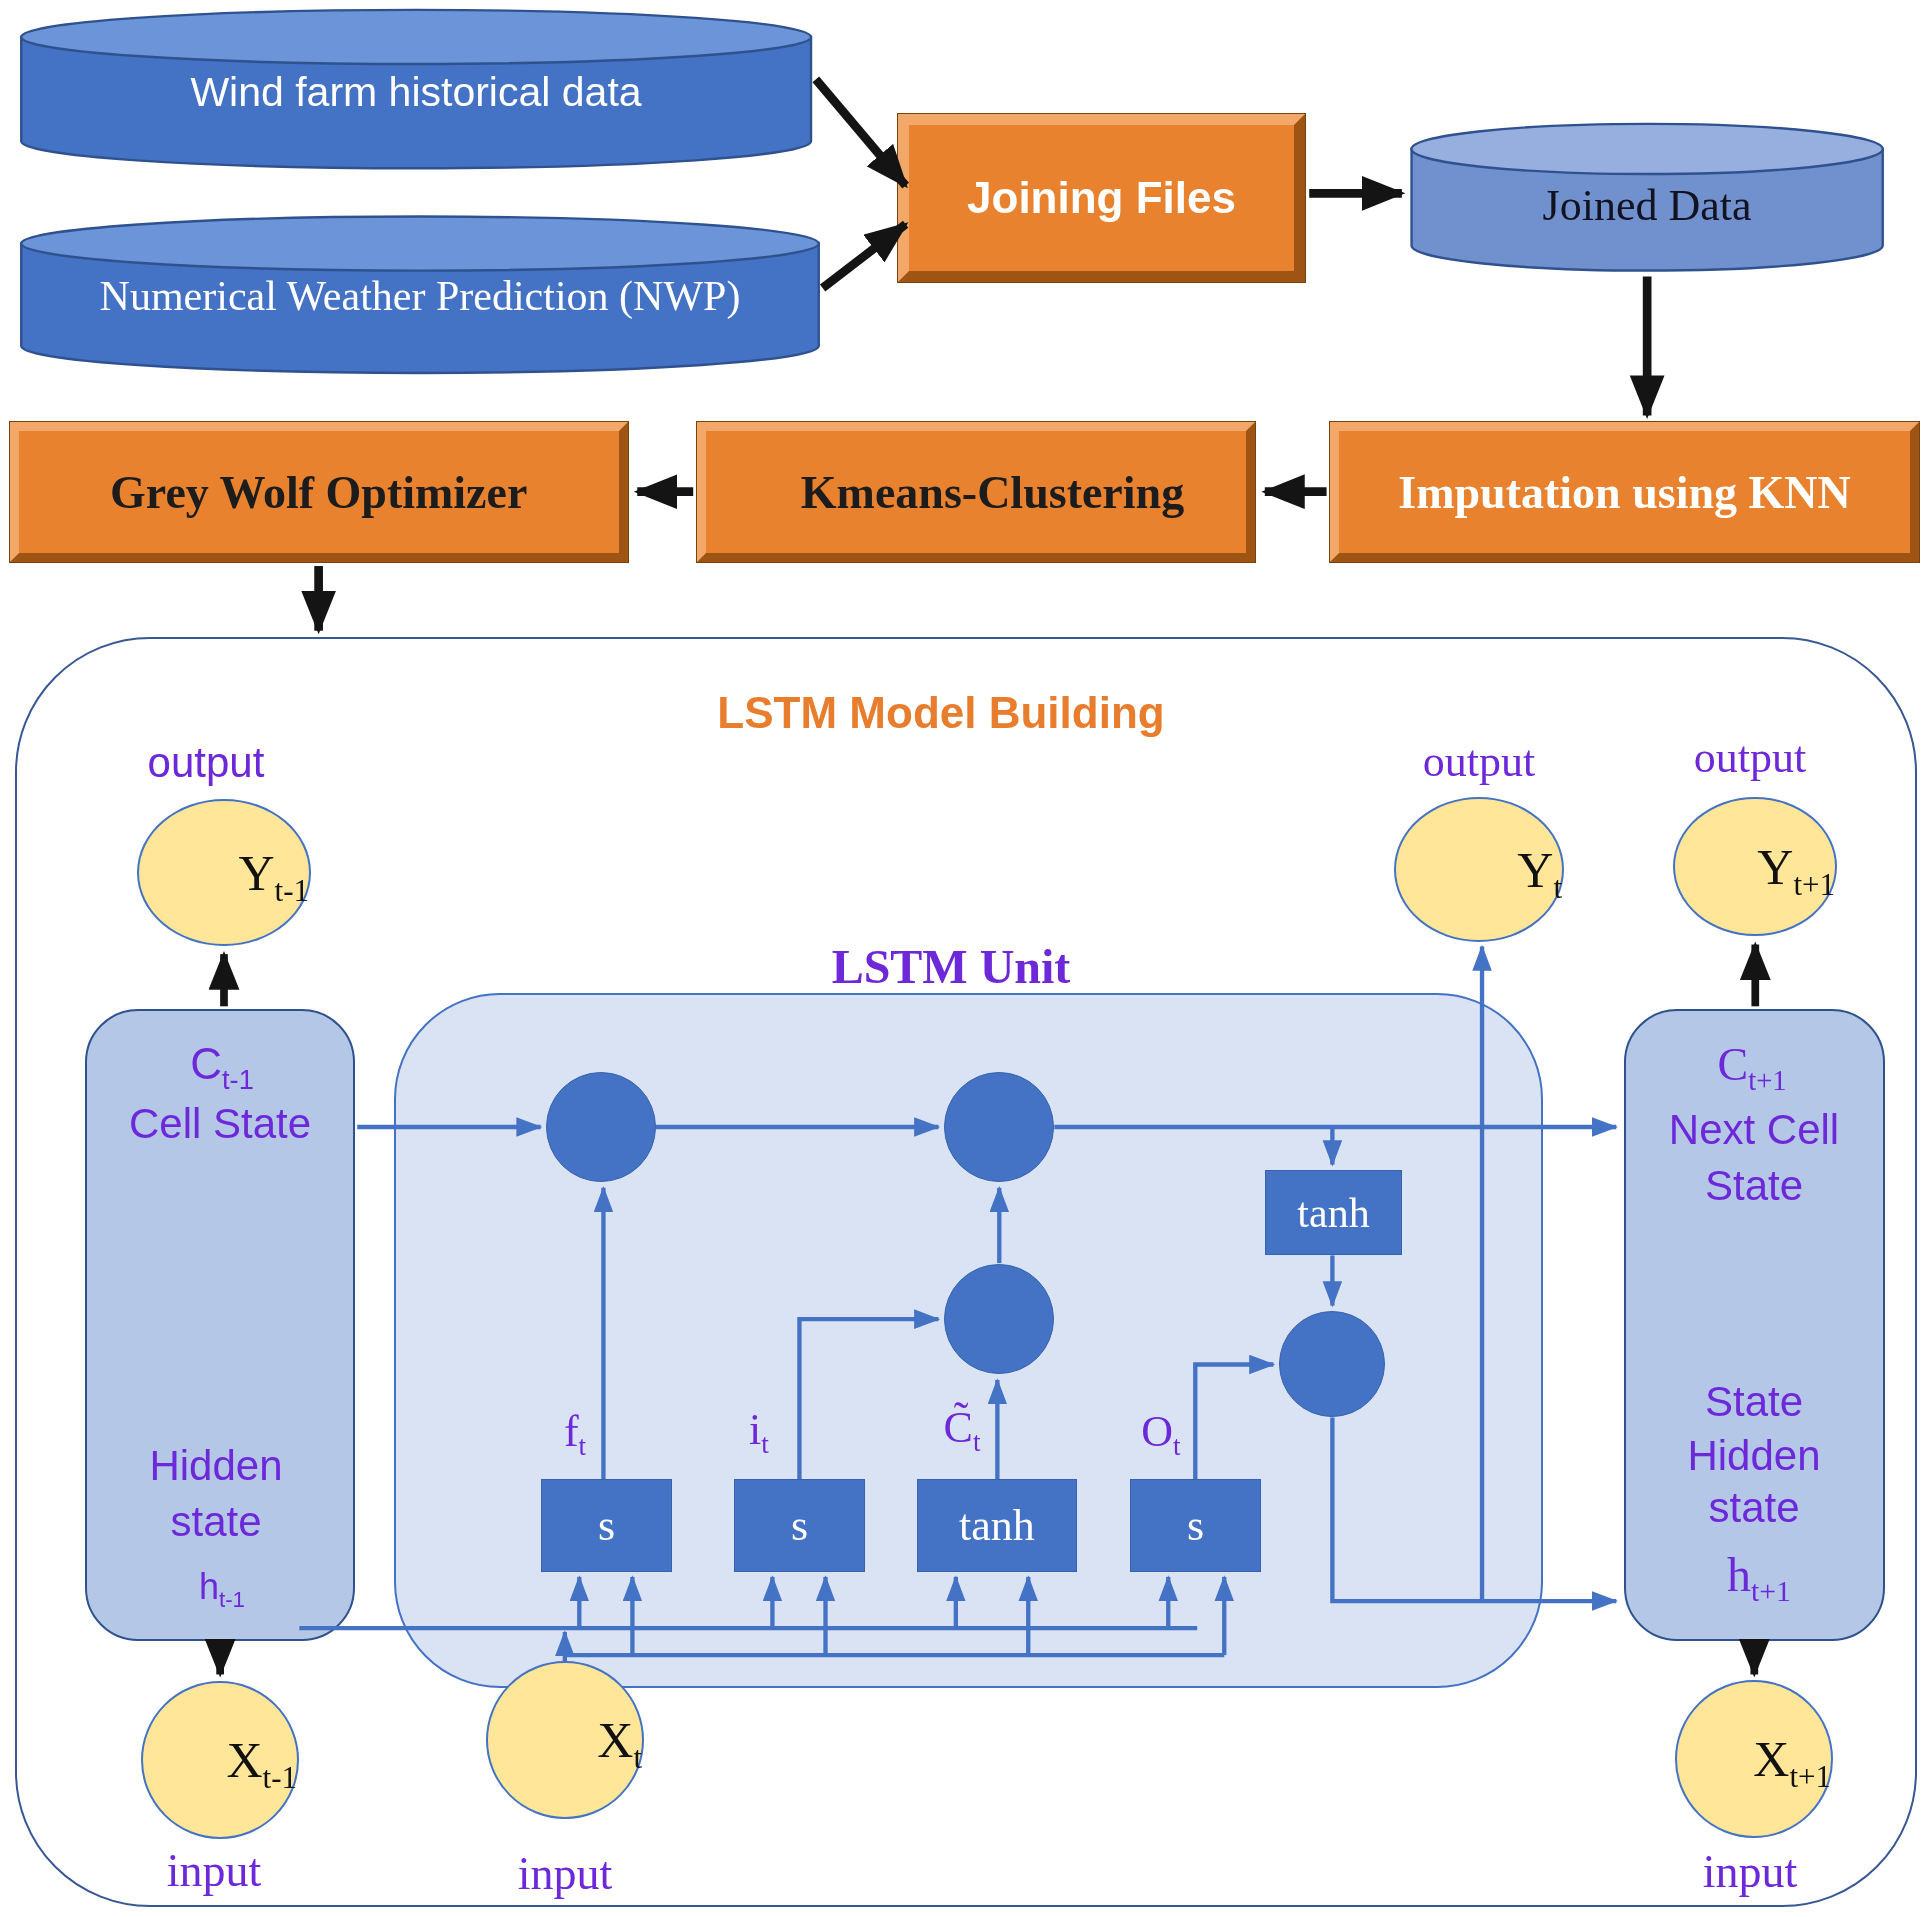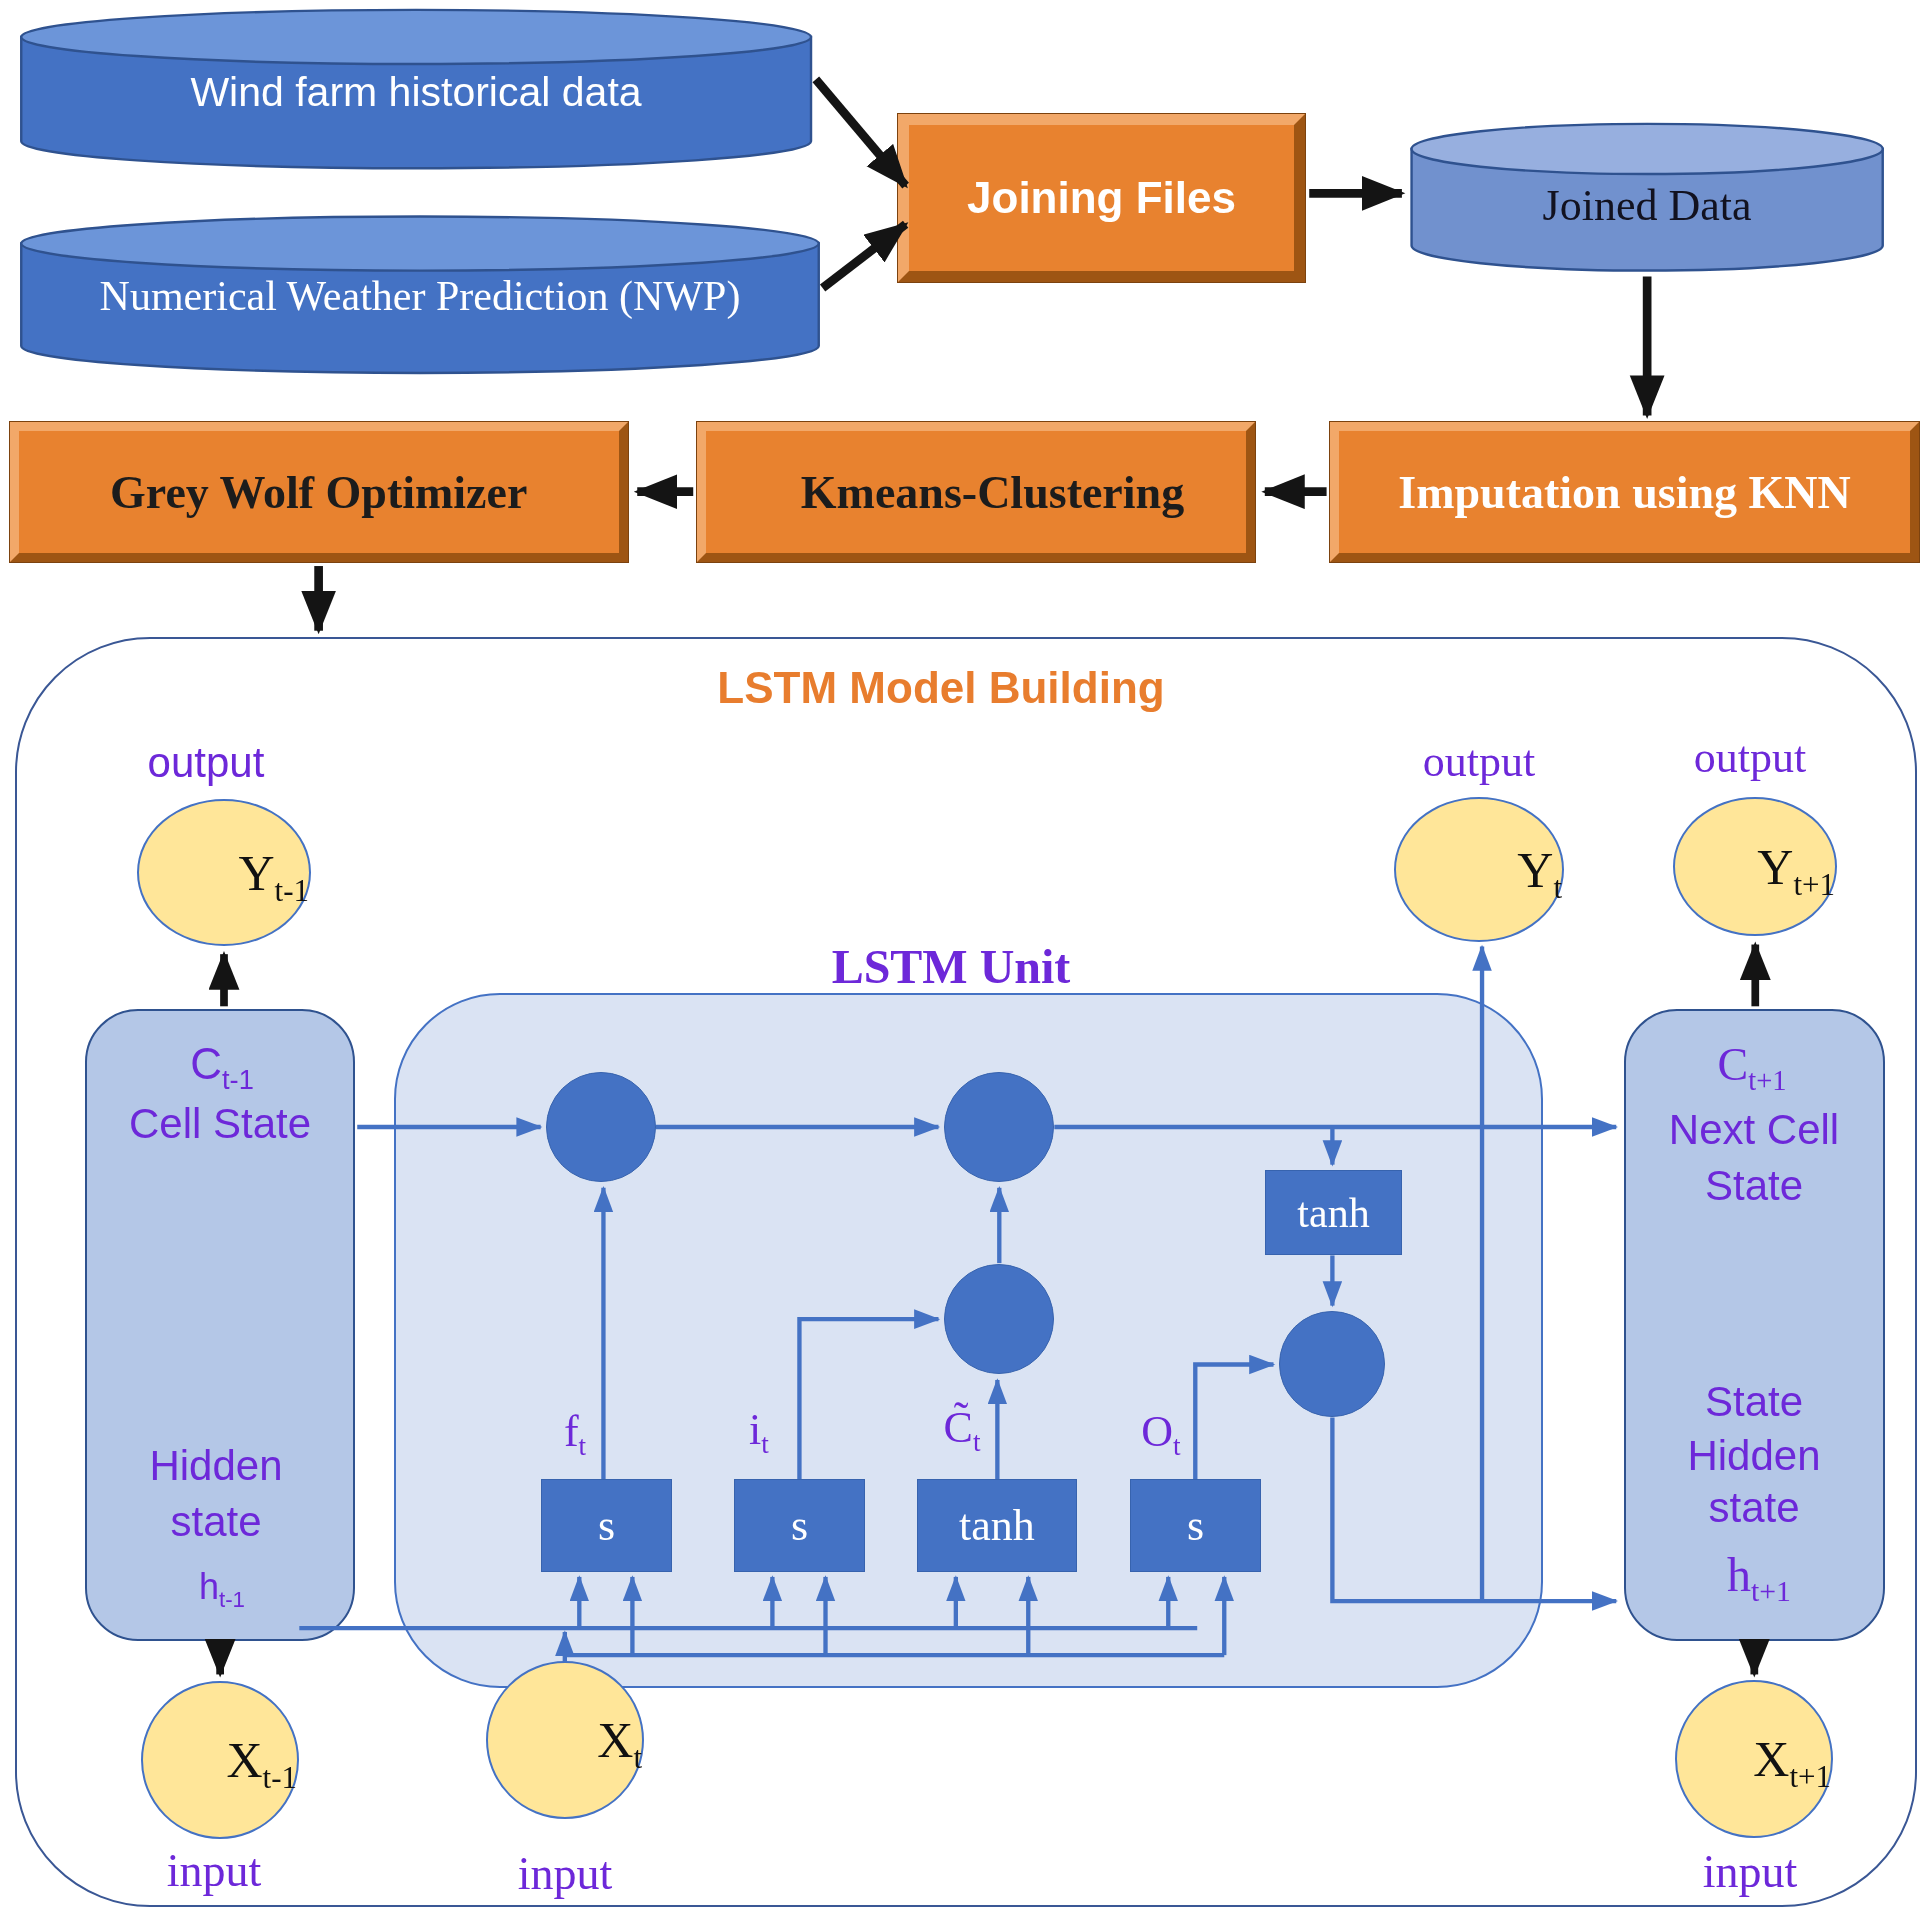--- a/index.html
+++ b/index.html
@@ -192,21 +192,21 @@
     <span><span>X</span><sub>t</sub></span>
   </div>
   <div class="ynode" style="left:1675px;top:1680px;width:158px;height:158px;">
     <span><span>X</span><sub>t+1</sub></span>
   </div>
 
   <div class="label serif t-white" style="left:420px;top:296px;font-size:42px;">Numerical Weather Prediction (NWP)</div>
   <div class="label sans t-white" style="left:416px;top:92px;font-size:41px;">Wind farm historical data</div>
   <div class="label serif" style="left:1647px;top:205px;font-size:44px;color:#121220;">Joined Data</div>
 
-  <div class="label sans bold" style="left:941px;top:688px;font-size:44px;color:var(--title-orange,#E87D2E);">LSTM Model Building</div>
+  <div class="label sans bold" style="left:941px;top:713px;font-size:44px;color:var(--title-orange,#E87D2E);">LSTM Model Building</div>
   <div class="label serif bold" style="left:951px;top:966px;font-size:48px;text-align:right;">LSTM Unit</div>
 
   <div class="label sans" style="left:206px;top:763px;font-size:42px;">output</div>
   <div class="label serif" style="left:1479px;top:761px;font-size:44px;">output</div>
   <div class="label serif" style="left:1750px;top:757px;font-size:44px;">output</div>
   <div class="label serif" style="left:214px;top:1870px;font-size:46px;">input</div>
   <div class="label serif" style="left:565px;top:1873px;font-size:46px;">input</div>
   <div class="label serif" style="left:1750px;top:1871px;font-size:46px;">input</div>
 
   <div class="label sans" style="left:222px;top:1064px;font-size:44px;">

